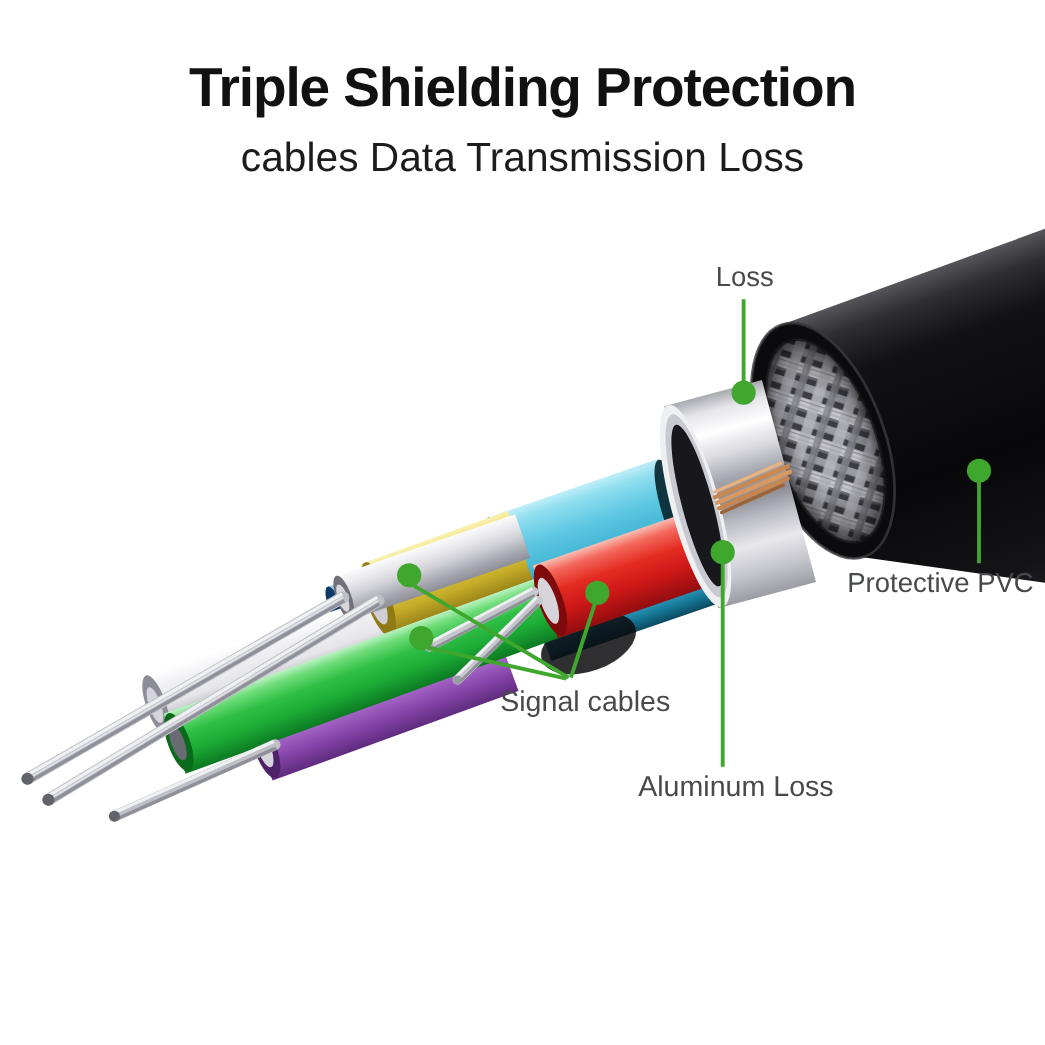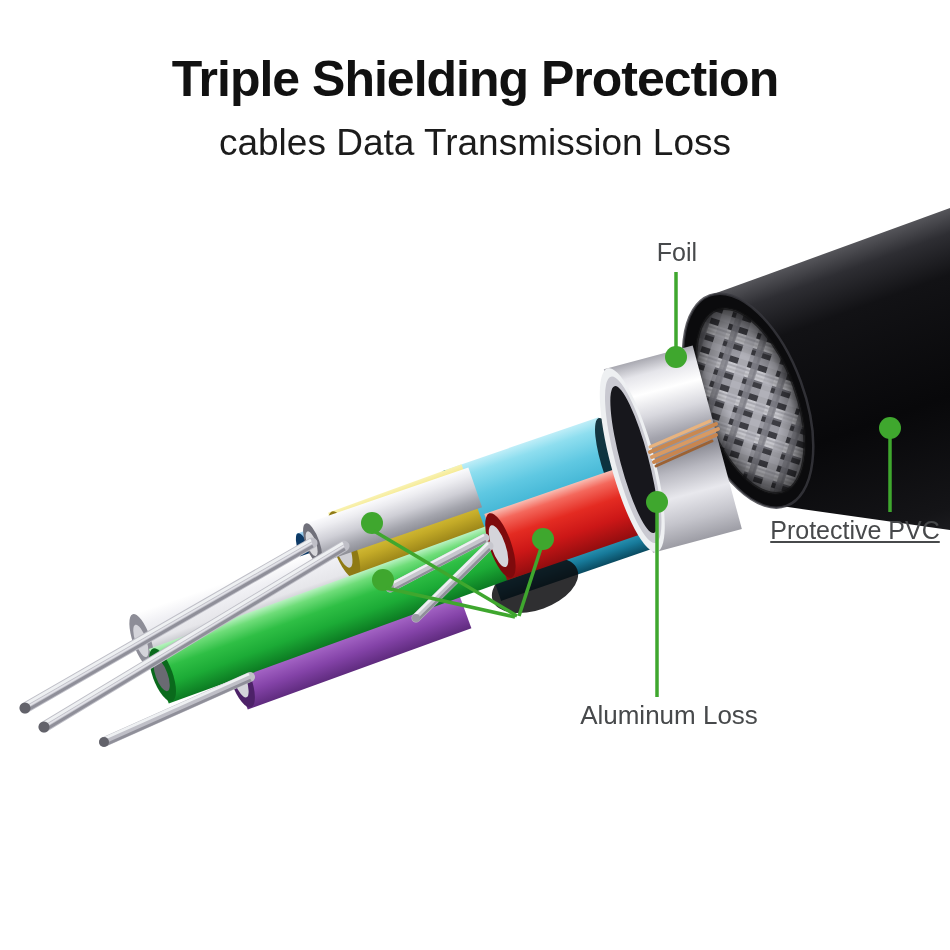--- a/index.html
+++ b/index.html
@@ -18,21 +18,21 @@
     position:absolute;top:124px;left:0;width:100%;text-align:center;
     font-size:37px;font-weight:400;line-height:1;
     color:var(--subtitle-text,#1c1c1c);
   }
   .anno-label{
     position:absolute;transform:translateX(-50%);
     font-size:25px;line-height:1.1;white-space:nowrap;
     color:var(--label-text,#47494b);
   }
   .lbl-braid{left:677px;top:239px;}
-  .lbl-pvc{left:855px;top:517px;text-decoration:underline;}
+  .lbl-pvc{left:855px;top:517px;}
   .lbl-signal{left:532px;top:623px;font-size:26px;}
   .lbl-foil{left:669px;top:701px;font-size:26px;}
   .pline{stroke:var(--accent-green,#3fa72e);stroke-width:3.5;fill:none;stroke-linecap:butt;}
   .dot{fill:var(--accent-green,#3fa72e);}
 </style>
 </head>
 <body>
 
 <div class="page">
 
@@ -266,17 +266,18 @@
       <circle class="dot" cx="543" cy="539" r="11"></circle>
       <line class="pline" x1="374" y1="531" x2="517" y2="616"></line>
       <line class="pline" x1="386" y1="588" x2="515" y2="617"></line>
       <line class="pline" x1="541" y1="548" x2="519" y2="616"></line>
     </g>
   </svg>
 
   <div class="title">Triple Shielding Protection</div>
   <div class="subtitle">cables Data Transmission Loss</div>
 
-  <div class="anno-label lbl-braid">Foil</div>
+  <div class="anno-label lbl-braid">Loss</div>
   <div class="anno-label lbl-pvc">Protective PVC</div>
+  <div class="anno-label lbl-signal">Signal cables</div>
   <div class="anno-label lbl-foil">Aluminum Loss</div>
 
 </div>
 
 </body></html>

